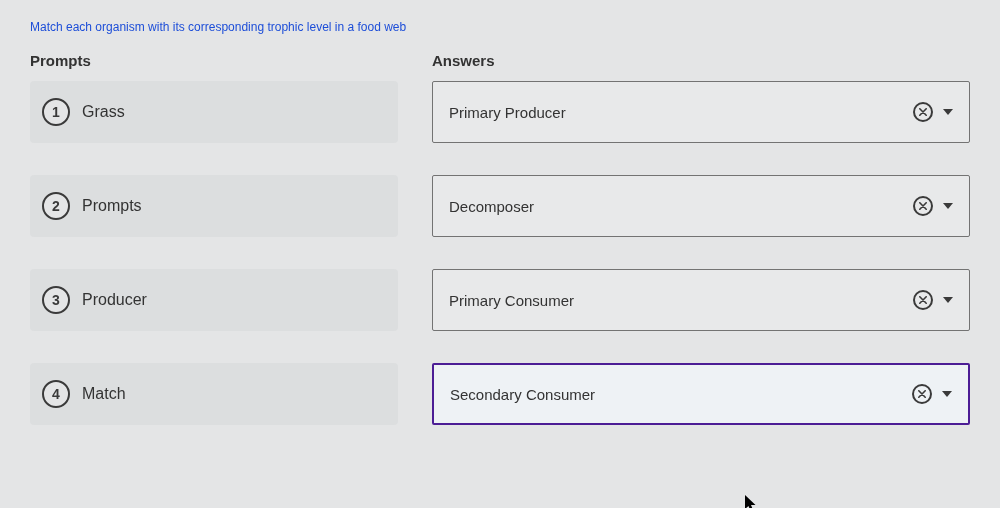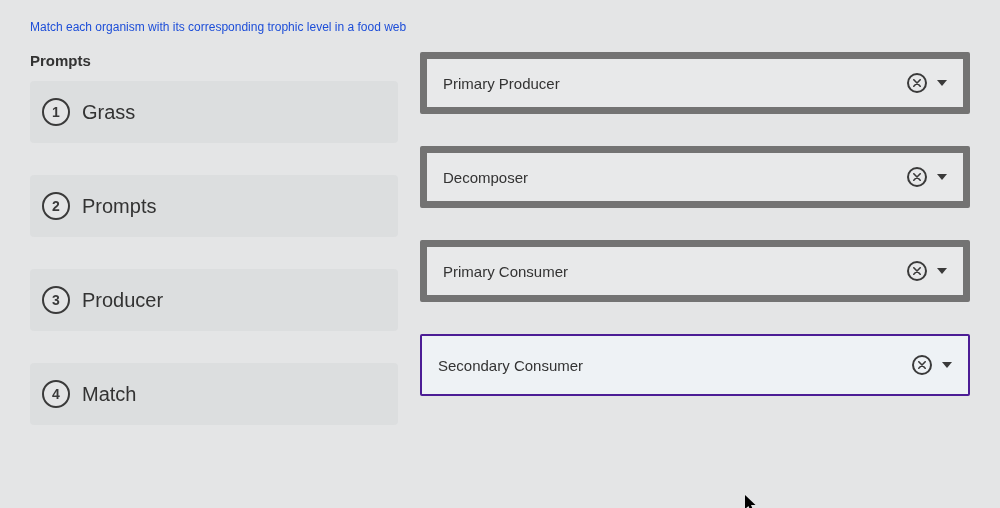--- a/index.html
+++ b/index.html
@@ -16,21 +16,21 @@
       color: #3a3a3a;
       position: relative;
     }
     .question-text {
       font-size: 12px;
       color: #1d4ed8;
       margin-bottom: 18px;
     }
     .columns {
       display: flex;
-      gap: 22px;
+      gap: 34px;
     }
     .col-prompts {
       width: 368px;
       flex-shrink: 0;
     }
     .col-answers {
       flex: 1;
     }
     .col-header {
       font-size: 15px;
@@ -60,26 +60,26 @@
       align-items: center;
       justify-content: center;
       font-size: 14px;
       font-weight: 600;
       color: #3a3a3a;
       margin-right: 12px;
       flex-shrink: 0;
       background: #e4e5e6;
     }
     .prompt-row .prompt-label {
-      font-size: 20px;
+      font-size: 16px;
       color: #333;
     }
     .answer-row {
       background: #e8e9ea;
-      border: 7px solid #737373;
+      border: 1px solid #737373;
       border-radius: 2px;
       height: 62px;
       display: flex;
       align-items: center;
       padding: 0 16px;
       position: relative;
     }
     .answer-row.focused {
       border: 2px solid #4c1d95;
       background: #eef2f5;
@@ -153,20 +153,21 @@
 
   <div class="prompt-row">
     <div class="num-circle">
       <span>4</span>
     </div>
     <span class="prompt-label">Match</span>
   </div>
 </div>
   </div>
   <div class="col-answers">
+    <div class="col-header">Answers</div>
     <div class="rows" id="answers-rows">
   <div class="answer-row">
     <span class="answer-label">Primary Producer</span>
     <span class="clear-btn">
       <svg viewBox="0 0 10 10">
         <path d="M1 1 L9 9 M9 1 L1 9" stroke="#3a3a3a" stroke-width="2" stroke-linecap="round"></path>
       </svg>
     </span>
     <span class="dropdown-caret"></span>
   </div>

